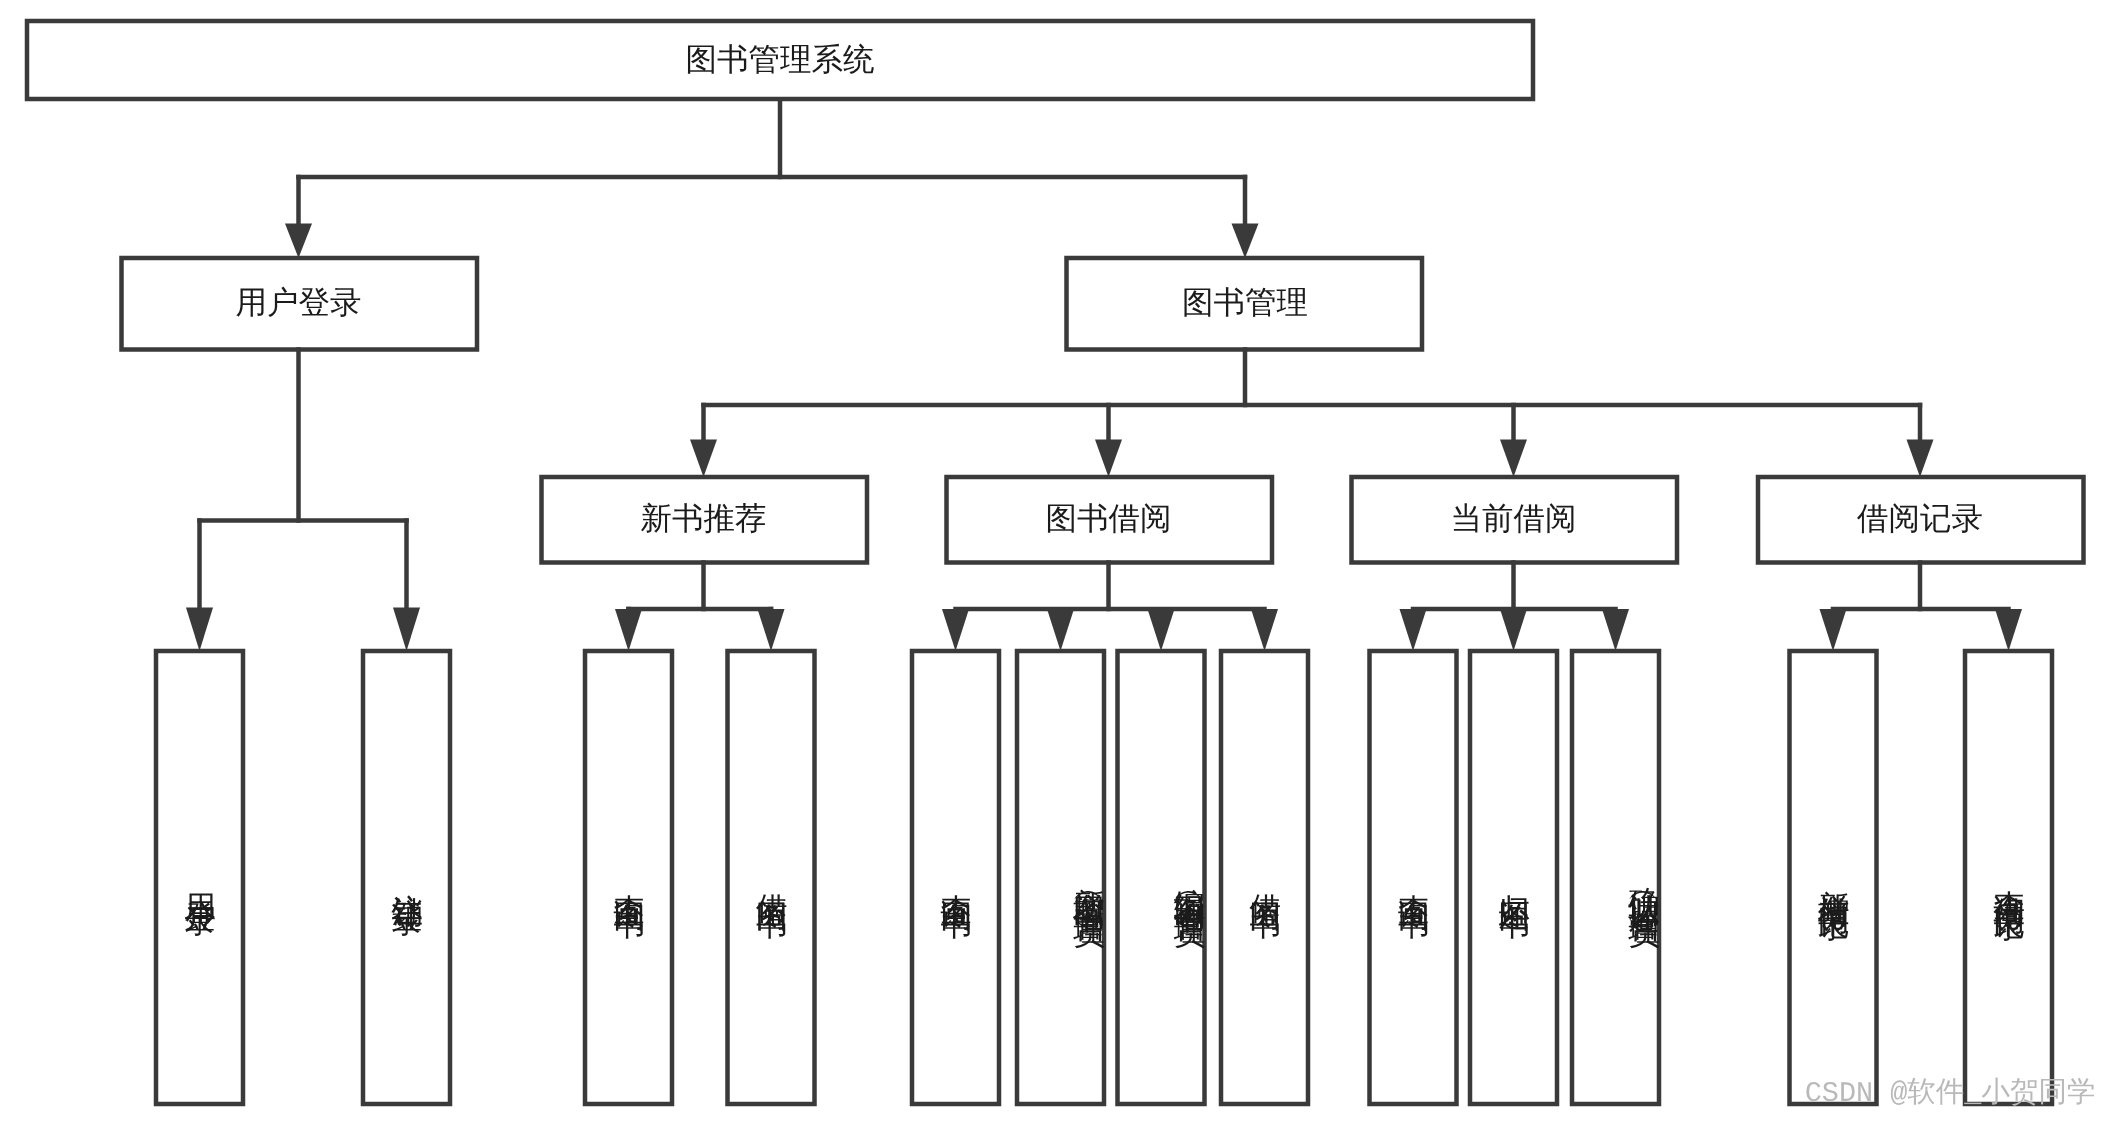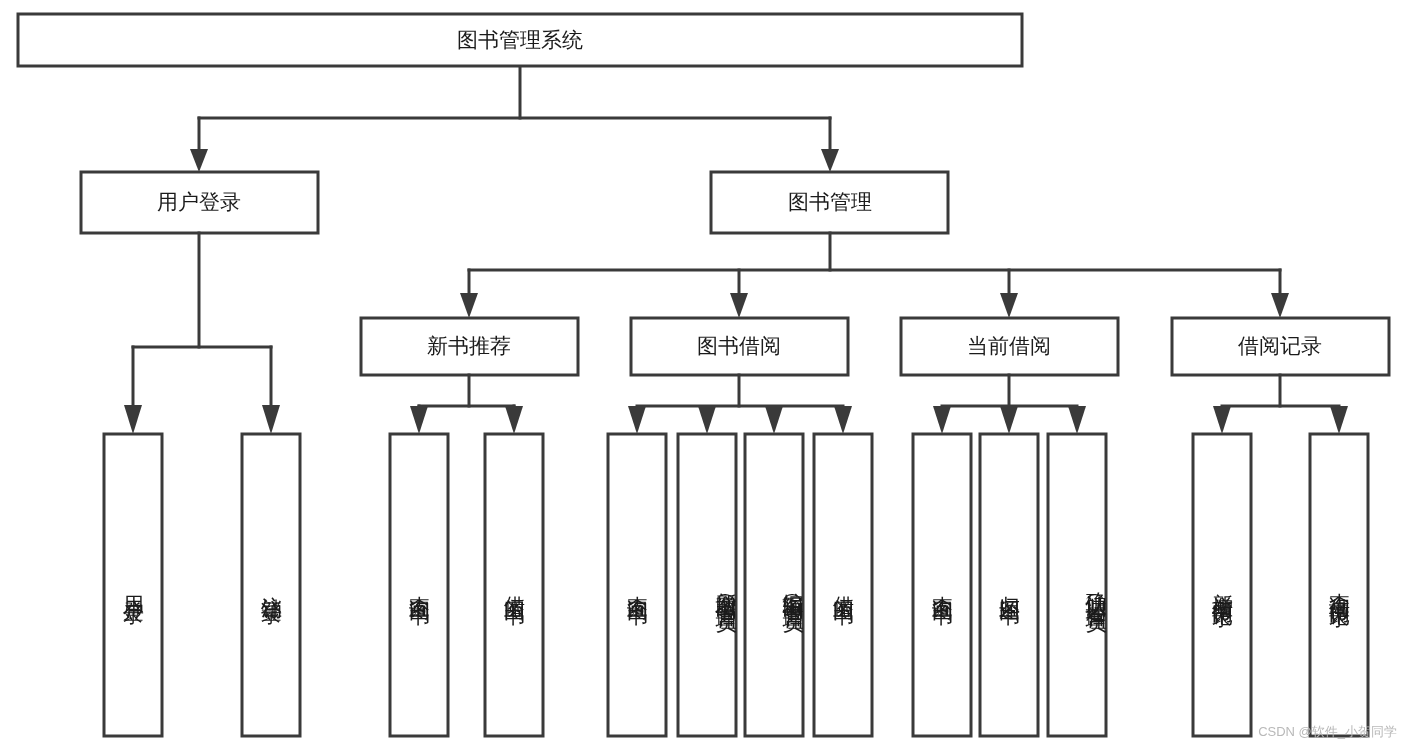--- a/index.html
+++ b/index.html
@@ -58,22 +58,22 @@
     line-height: 1.0;
     color: #1b1b1b;
     letter-spacing: 3px;
     white-space: nowrap;
     pointer-events: none;
   }
   .watermark {
     position: absolute;
     right: 8px;
     bottom: 6px;
-    font-family: Liberation Sans, sans-serif;
-    font-size: 13px;
+    font-family: Liberation Mono, monospace;
+    font-size: 19px;
     color: #b9b9b9;
     white-space: nowrap;
     pointer-events: none;
   }
 </style>
 </head>
 <body>
 
 <div id="diagram-root">
 

